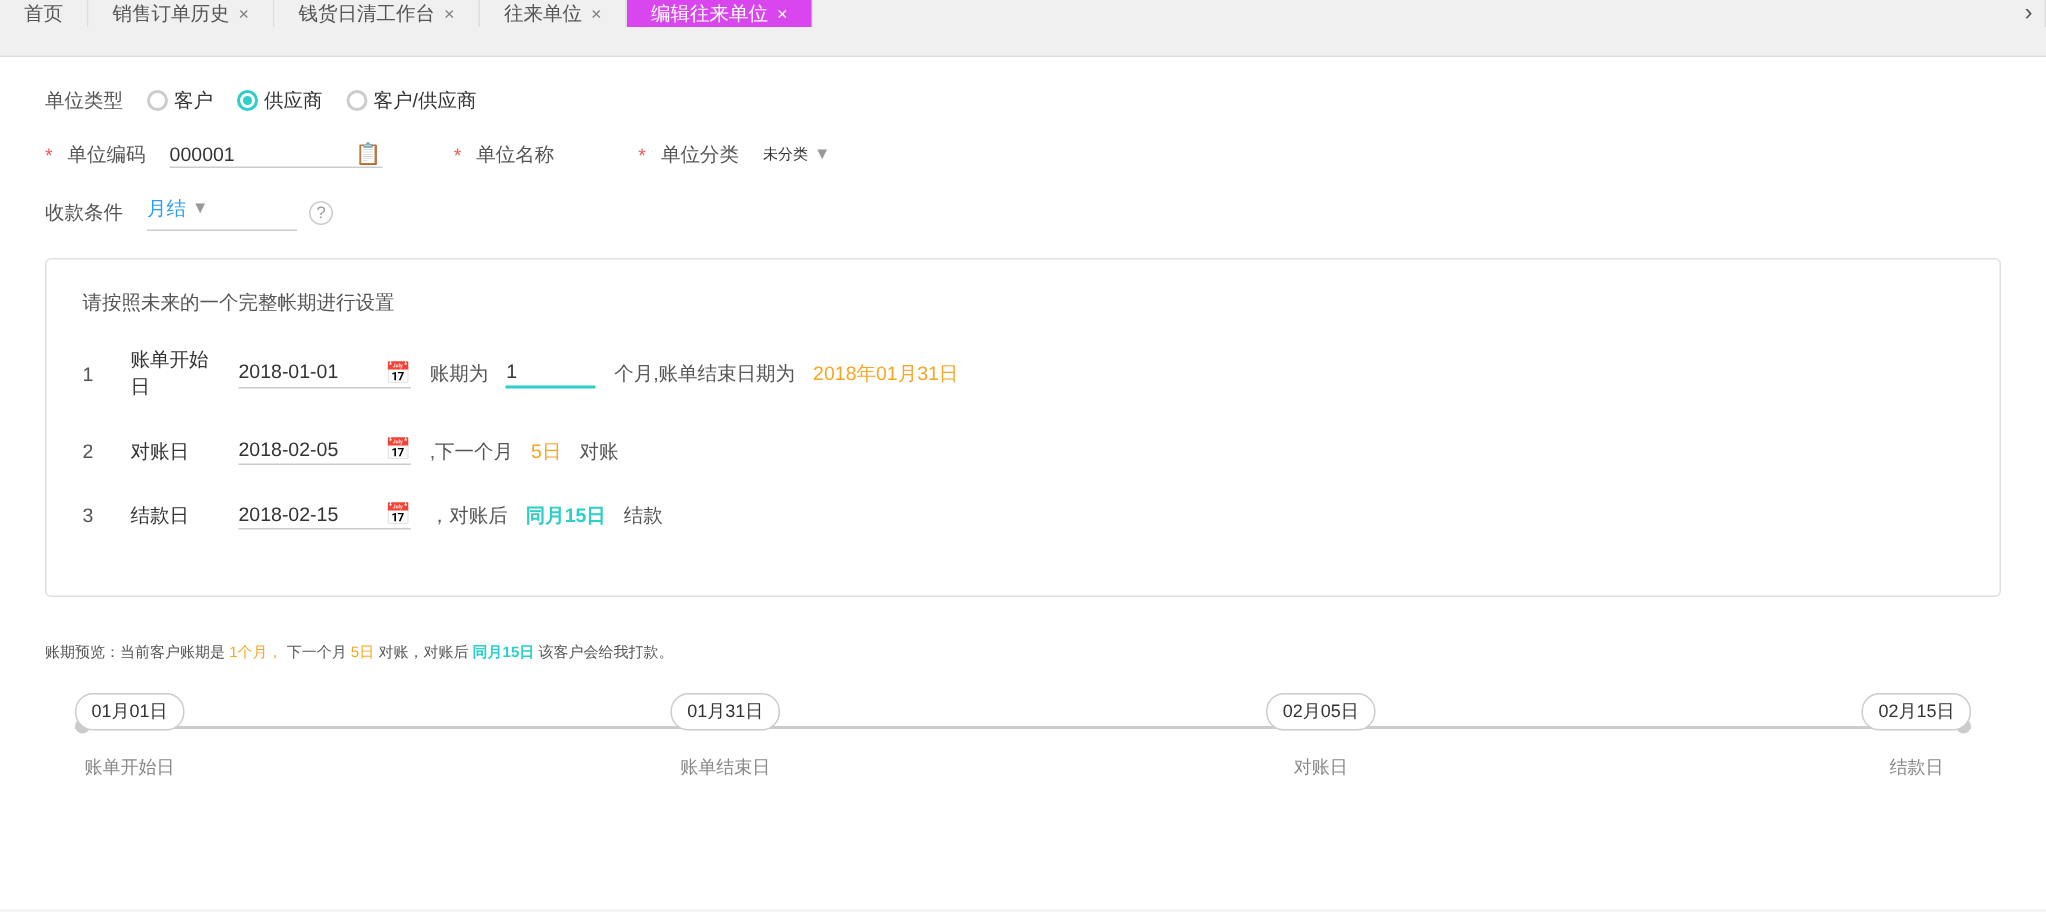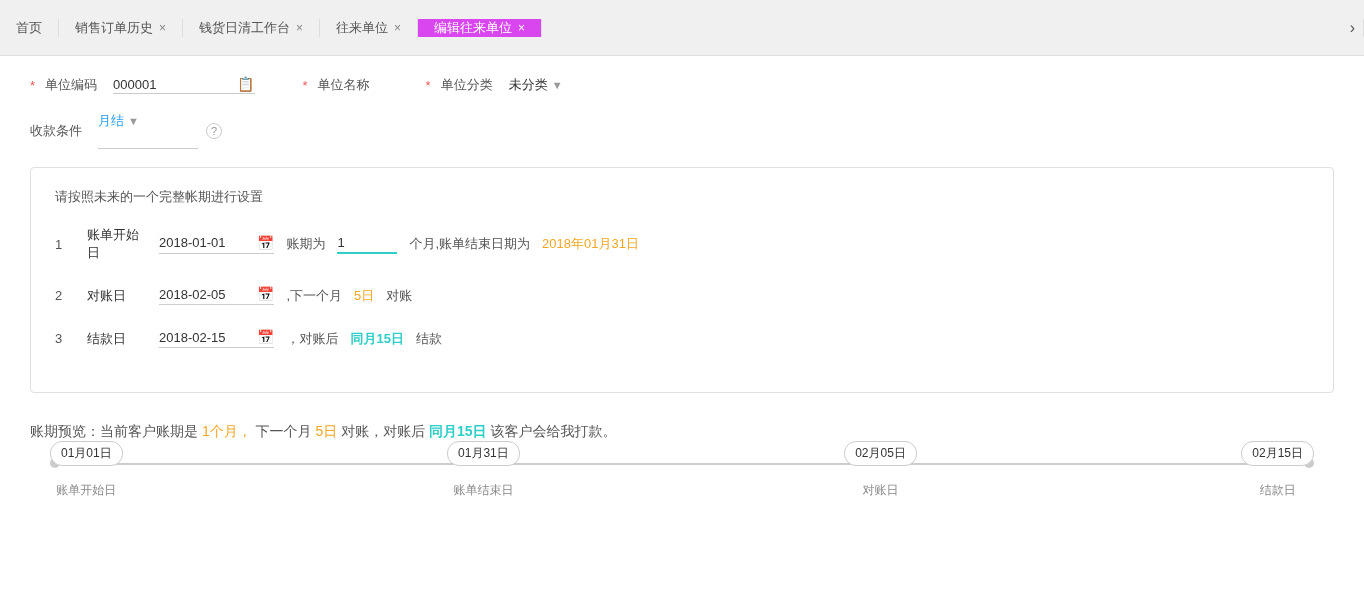--- a/index.html
+++ b/index.html
@@ -1,24 +1,24 @@
 <!DOCTYPE html>
 <html><head>
   <meta charset="utf-8">
   <style>
     * { box-sizing: border-box; margin: 0; padding: 0; }
     body { font-family: 'Microsoft YaHei', '微软雅黑', Arial, sans-serif; font-size: 13px; background: #f5f5f5; color: #333; }
 
     
     .tab-bar {
       display: flex;
-      align-items: center;
+      align-items: flex-start;
       background: #f0f0f0;
       border-bottom: 1px solid #ddd;
-      height: 56px;
+      height: 38px;
     }
     .tab {
       display: flex;
       align-items: center;
       padding: 0 16px;
       cursor: pointer;
       white-space: nowrap;
       font-size: 13px;
       color: #555;
       border-right: 1px solid #ddd;
@@ -125,36 +125,36 @@
       color: #999;
       font-size: 14px;
       cursor: pointer;
       margin-left: 4px;
     }
 
     .select-with-arrow {
       display: flex;
       align-items: center;
       border-bottom: 1px solid #ccc;
-      padding-bottom: 18px;
+      padding-bottom: 5px;
       gap: 4px;
       cursor: pointer;
       min-width: 100px;
     }
     .select-text { color: #2a9df4; font-size: 13px; }
     .select-arrow { color: #999; font-size: 11px; }
 
     .select-right {
       display: flex;
       align-items: center;
       gap: 4px;
       cursor: pointer;
       min-width: 80px;
     }
-    .select-right-text { font-size: 13px; color: #333; text-align: right; }
+    .select-right-text { font-size: 10px; color: #333; text-align: right; }
     .chevron-down { color: #999; font-size: 11px; }
 
     .help-icon {
       width: 16px; height: 16px;
       border-radius: 50%;
       border: 1px solid #ccc;
       color: #999;
       font-size: 11px;
       display: flex; align-items: center; justify-content: center;
       cursor: pointer;
@@ -231,22 +231,23 @@
       color: #555;
     }
     .highlight-orange { color: #f5a623; }
     .highlight-teal { color: #2ecfc8; font-weight: bold; }
 
     
     .preview-section {
       padding: 10px 0;
     }
     .preview-text {
-      font-size: 14px;
-      color: #555;
+      font-size: 10px;
+      color: #555;
+      margin-bottom: 20px;
     }
 
     .timeline-items {
       display: flex;
       width: 100%;
       justify-content: space-between;
       position: relative;
       z-index: 1;
     }
     .timeline-item {
@@ -291,20 +292,37 @@
   </div>
   <div class="tab active">
     <span>编辑往来单位</span>
     <span class="close-x">×</span>
   </div>
   <div class="tab-arrow">›</div>
 </div>
 
 <div class="main-content">
 
+  <div class="form-row">
+    <span class="form-label">单位类型</span>
+    <div class="radio-group">
+      <div class="radio-item">
+        <div class="radio-circle"></div>
+        <span>客户</span>
+      </div>
+      <div class="radio-item">
+        <div class="radio-circle selected"></div>
+        <span>供应商</span>
+      </div>
+      <div class="radio-item">
+        <div class="radio-circle"></div>
+        <span>客户/供应商</span>
+      </div>
+    </div>
+  </div>
 
   <div class="form-row">
     <div class="field-group">
       <span class="required-star">*</span>
       <span class="form-label">单位编码</span>
       <div class="input-with-icon">
         <input type="text" value="000001" style="">
         <span class="calendar-icon">📋</span>
       </div>
     </div>

